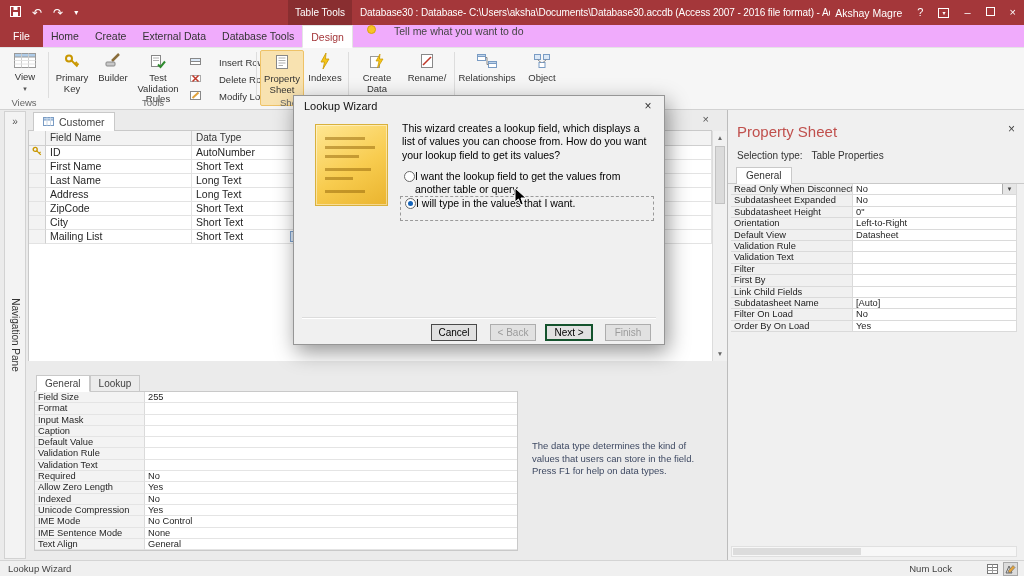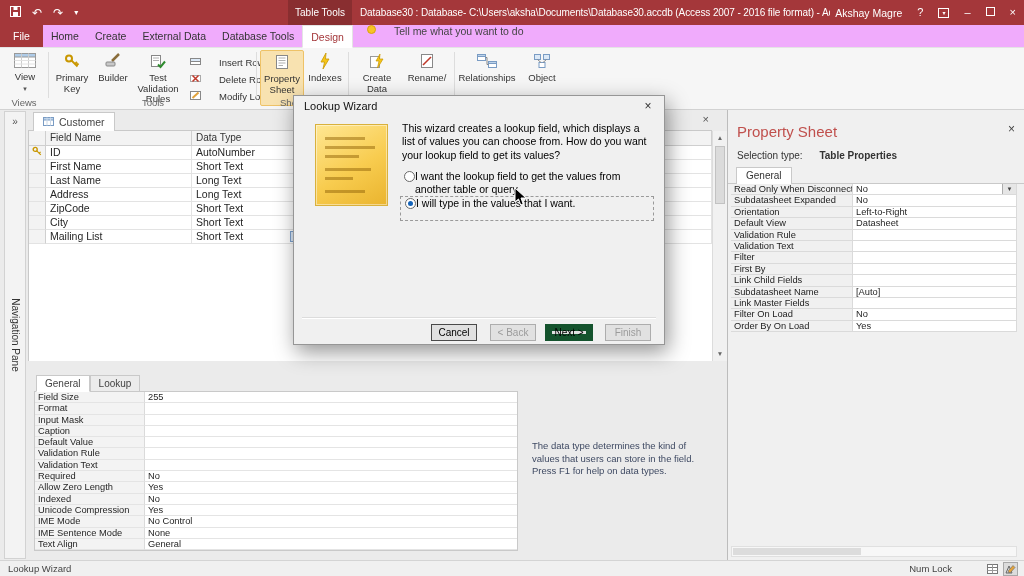--- a/index.html
+++ b/index.html
@@ -104,21 +104,21 @@
   .dlg-text{position:absolute;left:108px;top:26px;width:252px;font-size:10.5px;line-height:1.28;color:#000}
   .radio-row{display:flex;font-size:10.5px;line-height:1.2;color:#000}
   .r1{position:absolute;left:110px;top:74px;width:252px}
   .radio{width:11px;height:11px;border-radius:50%;border:1px solid #6a6a6a;background:#fff;flex:none;margin-top:1px;position:relative}
   .radio.checked::after{content:"";position:absolute;inset:2px;border-radius:50%;background:#1464ba}
   .dlg-focus{position:absolute;left:106px;top:100px;width:254px;height:25px;border:1px dashed #9a9a9a;display:flex;align-items:flex-start;padding-left:4px}
   .dlg-sep{position:absolute;left:8px;right:8px;top:221px;border-top:1px solid #dcdcdc;box-shadow:0 1px 0 #fff}
   .dbtn{position:absolute;top:228px;width:46px;height:17px;font-size:10px;display:flex;align-items:center;justify-content:center;background:#e1e1e1;border:1px solid #adadad;color:#000}
   .dbtn.cancel{left:137px;border-color:#4a4a4a}
   .dbtn.back{left:196px;color:#9b9b9b}
-  .dbtn.next{left:251px;width:48px;border:7px solid #14532d}
+  .dbtn.next{left:251px;width:48px;border:2px solid #14532d}
   .dbtn.finish{left:311px;color:#9b9b9b}
 
   .cursor{position:absolute;left:514px;top:187px;z-index:100}
 </style>
 </head>
 <body>
 
 <div class="app">
 
   <div class="titlebar">
@@ -424,34 +424,38 @@
         <div class="v">General</div>
       </div>
   </div>
   <div class="fphelp">The data type determines the kind of values that users can store in the field. Press F1 for help on data types.</div>
 
   <div class="pspanel">
     <span class="ps-close">×</span>
     <div class="ps-title">Property Sheet</div>
     <div class="ps-sel">
       <span>Selection type:</span>
-      <span style="font-weight:bold;margin-left:14px">Table Properties</span>
+      <span style="font-weight:normal;margin-left:6px">Table Properties</span>
     </div>
     <div class="ps-tab">General</div>
     <div class="ps-tabline"></div>
     <div class="psgrid">
       <div class="ps-row">
           <div class="l">Read Only When Disconnect</div>
           <div class="v"><span>No</span><span class="ps-combo">▼</span></div>
         </div>
       <div class="ps-row">
           <div class="l">Subdatasheet Expanded</div>
           <div class="v">No</div>
         </div>
       <div class="ps-row">
+          <div class="l">Subdatasheet Height</div>
+          <div class="v">0"</div>
+        </div>
+      <div class="ps-row">
           <div class="l">Orientation</div>
           <div class="v">Left-to-Right</div>
         </div>
       <div class="ps-row">
           <div class="l">Default View</div>
           <div class="v">Datasheet</div>
         </div>
       <div class="ps-row">
           <div class="l">Validation Rule</div>
           <div class="v"></div>
@@ -468,24 +472,20 @@
           <div class="l">First By</div>
           <div class="v"></div>
         </div>
       <div class="ps-row">
           <div class="l">Link Child Fields</div>
           <div class="v"></div>
         </div>
       <div class="ps-row">
           <div class="l">Subdatasheet Name</div>
           <div class="v">[Auto]</div>
-        </div>
-      <div class="ps-row">
-          <div class="l">Link Master Fields</div>
-          <div class="v"></div>
         </div>
       <div class="ps-row">
           <div class="l">Filter On Load</div>
           <div class="v">No</div>
         </div>
       <div class="ps-row">
           <div class="l">Order By On Load</div>
           <div class="v">Yes</div>
         </div>
     </div>

